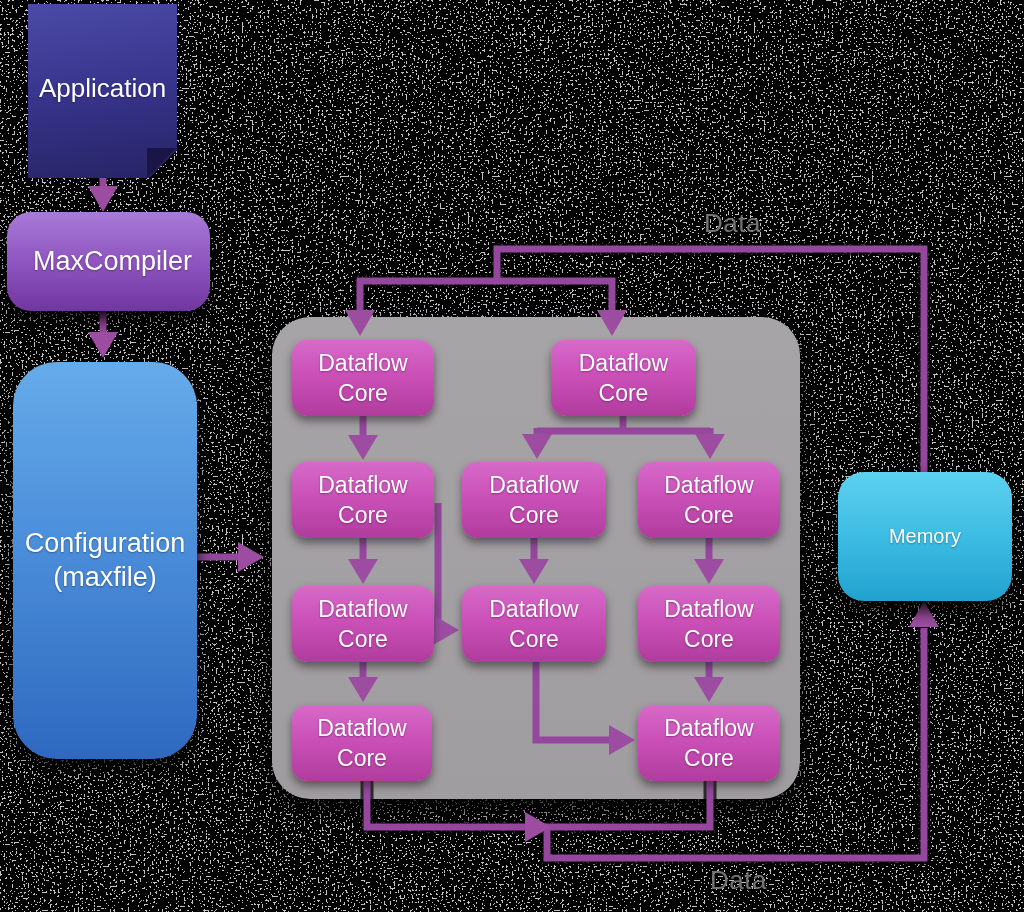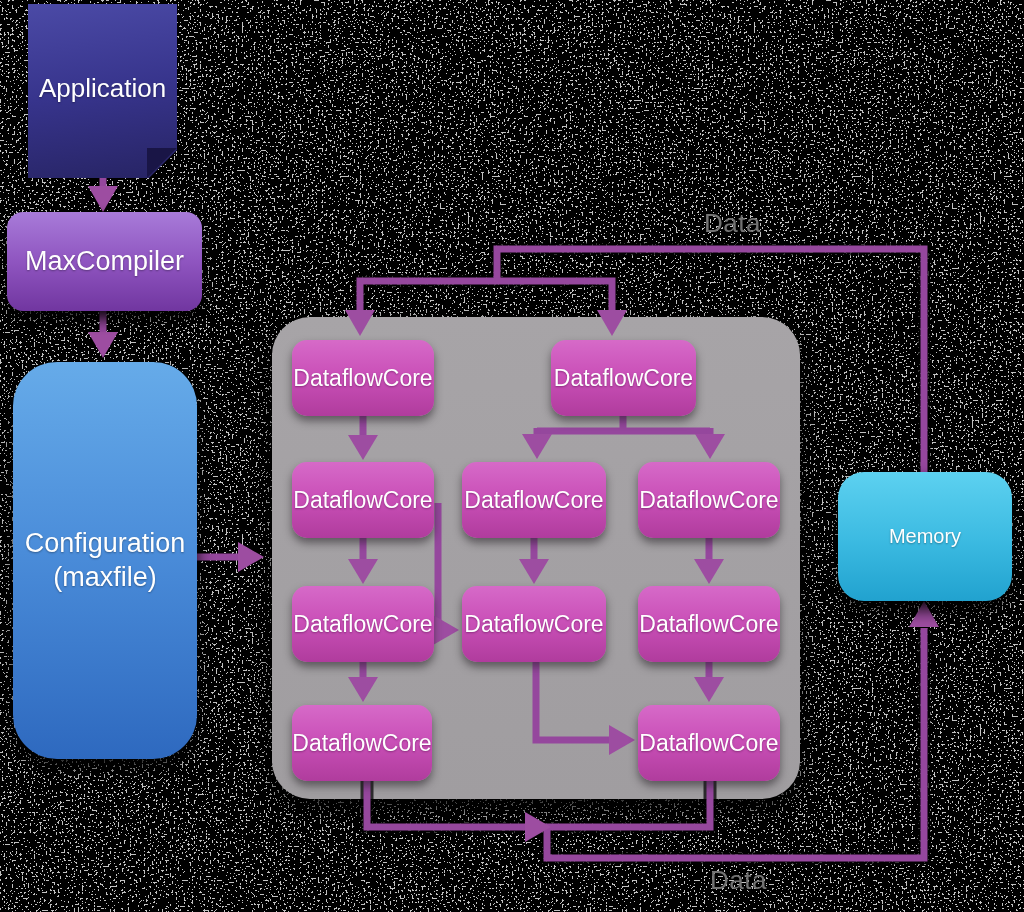--- a/index.html
+++ b/index.html
@@ -9,33 +9,33 @@
   .box{position:absolute;display:flex;align-items:center;justify-content:center;
        color:#fff;text-align:center;z-index:3;
        text-shadow:0 1px 2px rgba(0,0,0,.35);}
   .app{left:28px;top:4px;width:149px;height:174px;
        background:linear-gradient(172deg,#4b4aa6 0%,#37348c 50%,#272464 100%);
        clip-path:polygon(0 0,100% 0,100% calc(100% - 28px),calc(100% - 28px) 100%,0 100%);
        font-size:26px;padding-bottom:6px;box-sizing:border-box;
        box-shadow:0 8px 14px rgba(0,0,0,.9);}
   .app::after{content:'';position:absolute;right:0;bottom:0;width:0;height:0;
        border-top:30px solid #191546;border-right:30px solid transparent;}
-  .maxc{left:7px;top:212px;width:195px;height:99px;border-radius:16px;
+  .maxc{left:7px;top:212px;width:195px;height:99px;border-radius:24px;
        background:linear-gradient(180deg,#a87bd9 0%,#8f55c0 50%,#7136a0 100%);
-       font-size:27px;box-shadow:0 8px 14px rgba(0,0,0,.9);}
+       font-size:27px;box-shadow:0 8px 14px rgba(0,0,0,.9);padding-left:8px;}
   .config{left:13px;top:362px;width:184px;height:397px;border-radius:44px;
        background:linear-gradient(180deg,#66abe9 0%,#4a8cd9 48%,#2e69bf 100%);
        font-size:27px;line-height:1.25;flex-direction:column;
        box-shadow:0 9px 16px rgba(0,0,0,.9);}
   .panel{position:absolute;left:272px;top:317px;width:528px;height:482px;
        border-radius:38px;z-index:1;
        background:linear-gradient(180deg,#a7a4a7 0%,#a09da0 100%);
        box-shadow:0 10px 22px rgba(0,0,0,.92);}
   .core{position:absolute;display:flex;align-items:center;justify-content:center;
-       color:#fff;text-align:center;z-index:3;
+       flex-direction:column;color:#fff;text-align:center;z-index:3;
        width:142px;height:76px;border-radius:15px;
        background:linear-gradient(180deg,#d66ac8 0%,#ca50b8 46%,#b03c9d 100%);
        font-size:23px;line-height:1.32;
        text-shadow:0 1px 2px rgba(90,20,80,.55);
        box-shadow:0 5px 9px rgba(35,30,35,.55);}
   .memory{left:838px;top:472px;width:174px;height:129px;border-radius:26px;
        background:linear-gradient(180deg,#5dd1f0 0%,#3cbbe2 52%,#21a2cf 100%);
        font-size:20px;box-shadow:0 9px 16px rgba(0,0,0,.9);}
   .data-label{position:absolute;color:#737373;font-size:26px;z-index:2;
        font-family:"Liberation Sans",sans-serif;letter-spacing:.5px;}

